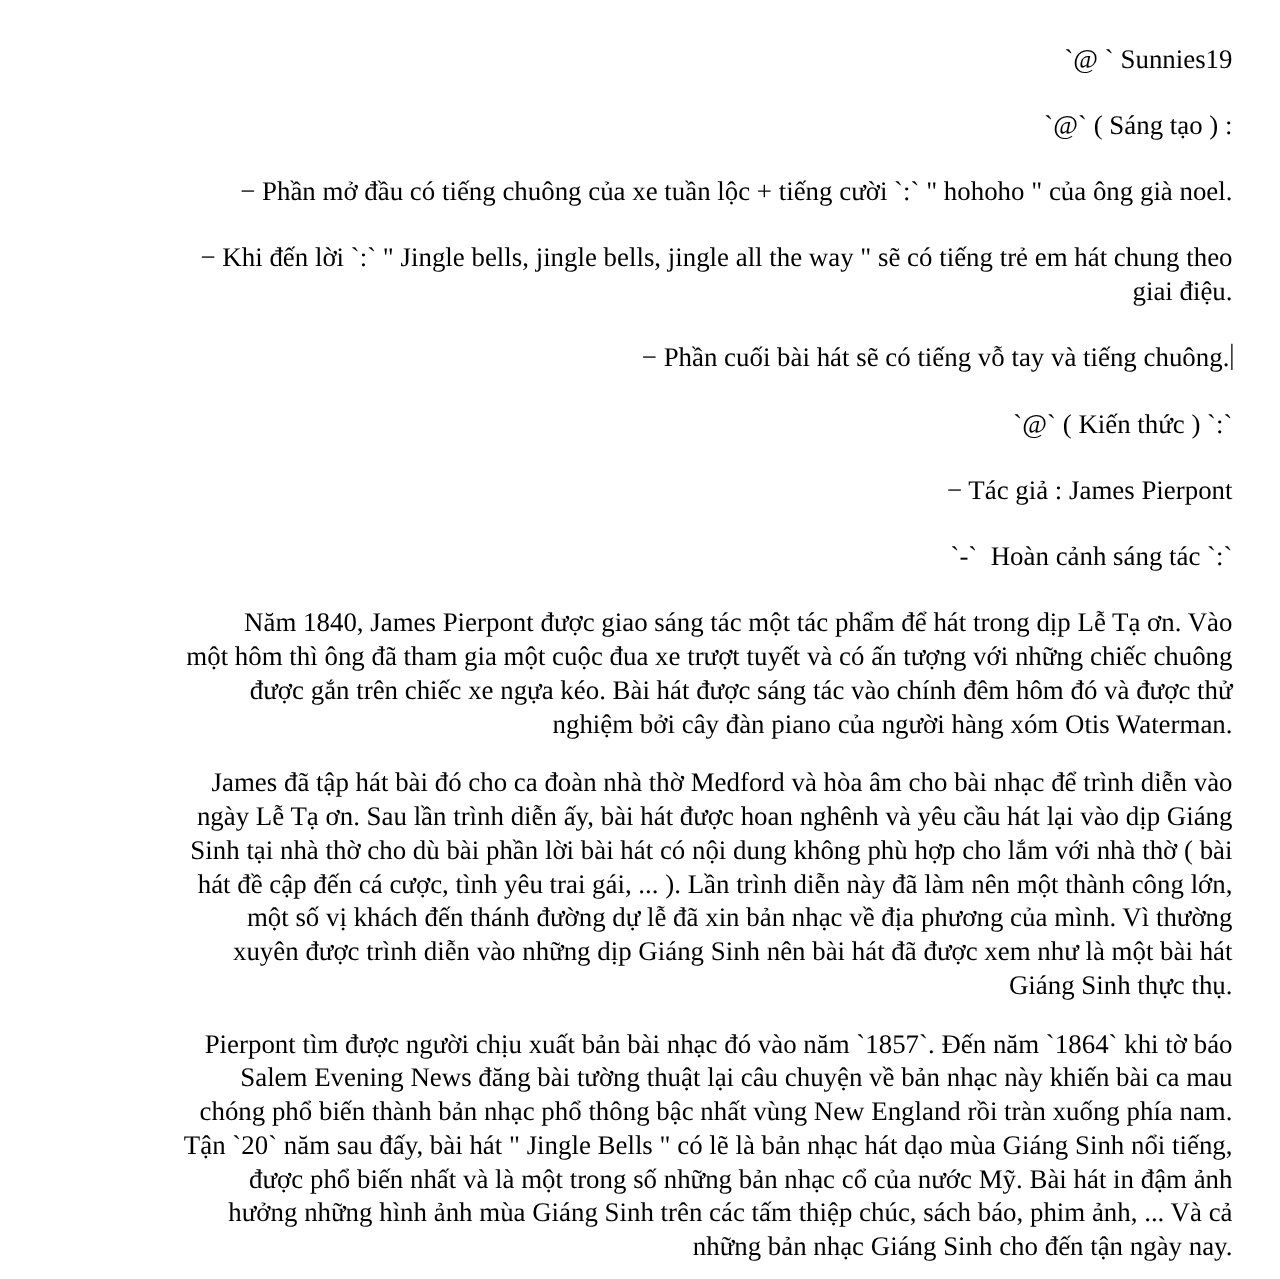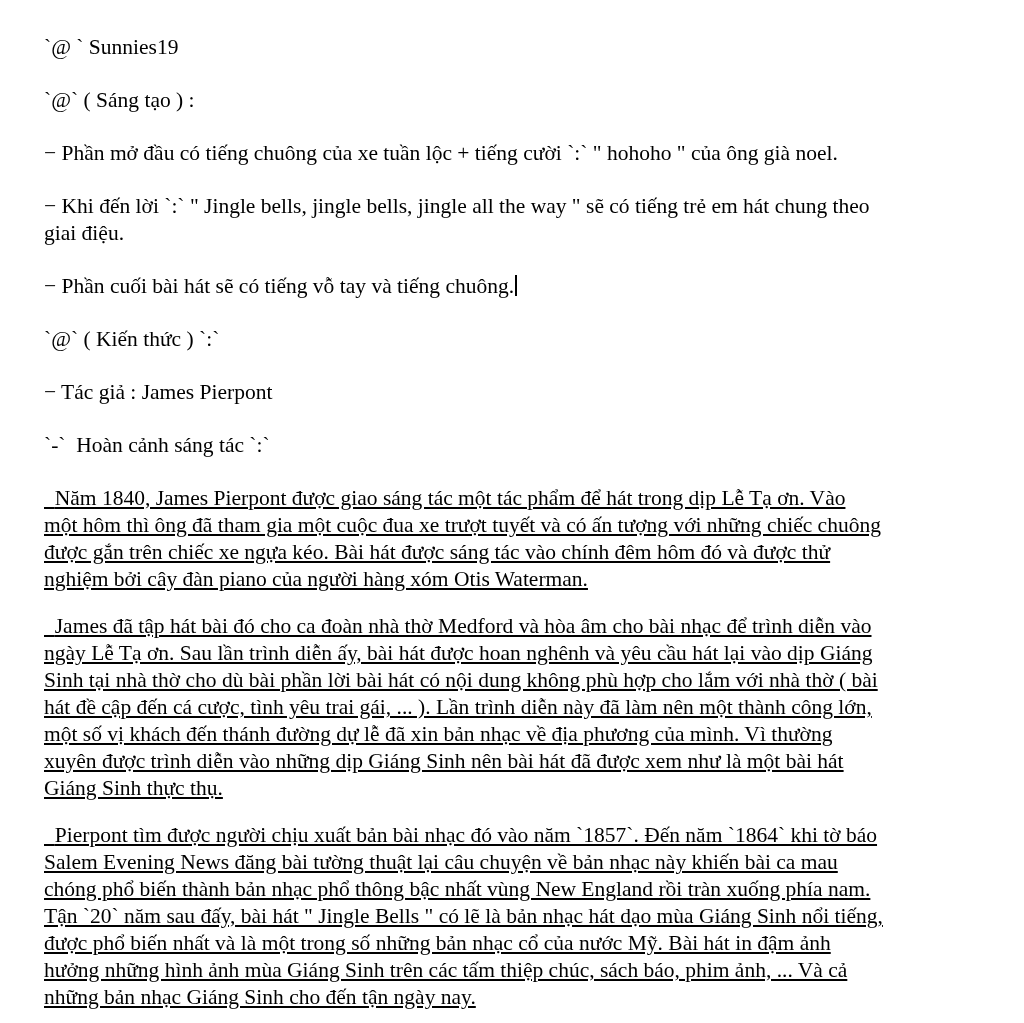--- a/index.html
+++ b/index.html
@@ -18,22 +18,22 @@
     box-sizing: border-box;
     width: 1024px;
     height: 1023px;
     padding: 34px 38px 0 44px;
     font-size: 21.5px;
     line-height: 27px;
     white-space: pre-wrap;
     -webkit-font-smoothing: antialiased;
   }
   .block { margin: 0 0 26px 0; }
-  .block.para { margin-bottom: 20px; text-decoration: underline; }
-  .line { min-height: 27px; }
+  .block.para { margin-bottom: 20px; }
+  .line { min-height: 27px; text-align: right; }
   .caret {
     display: inline-block;
     width: 1.5px;
     height: 21px;
     background: #000000;
     vertical-align: -3px;
     margin-left: 1px;
   }
 </style>
 </head>

